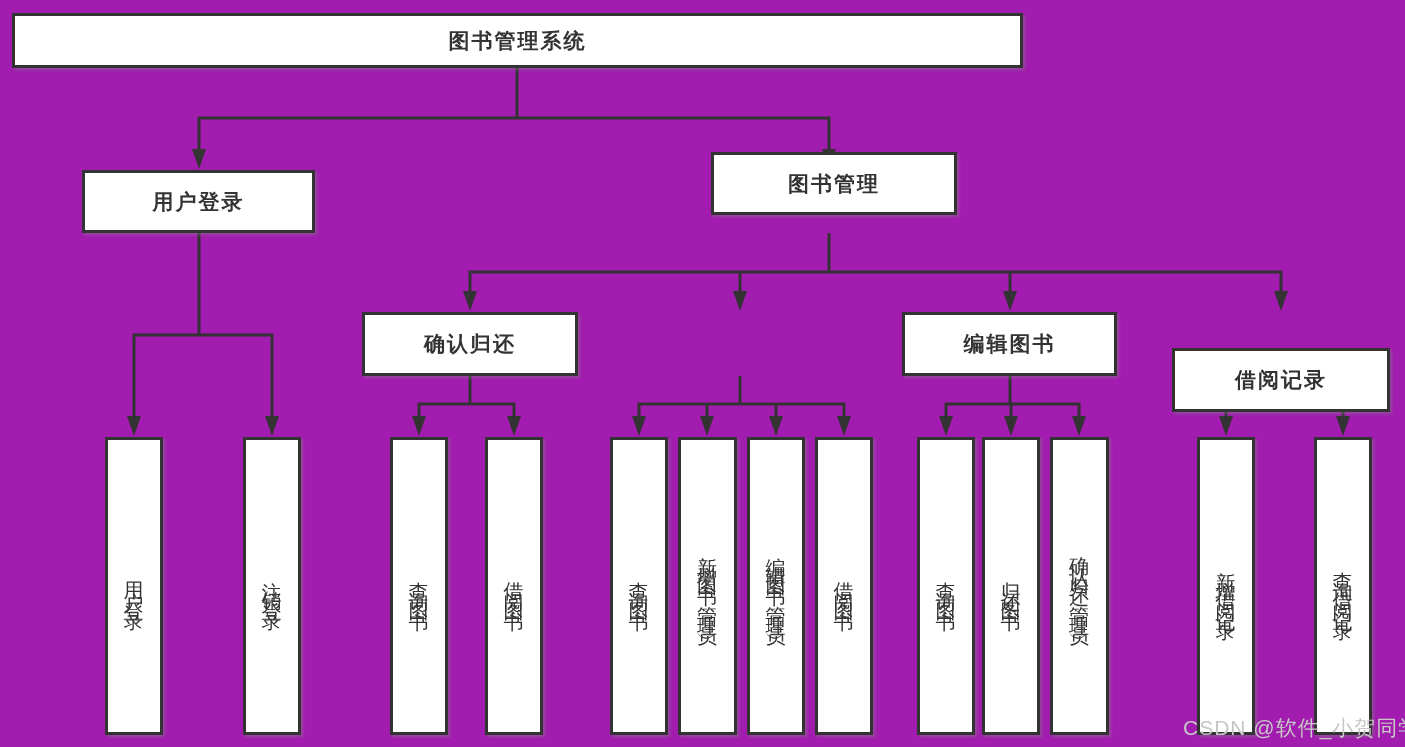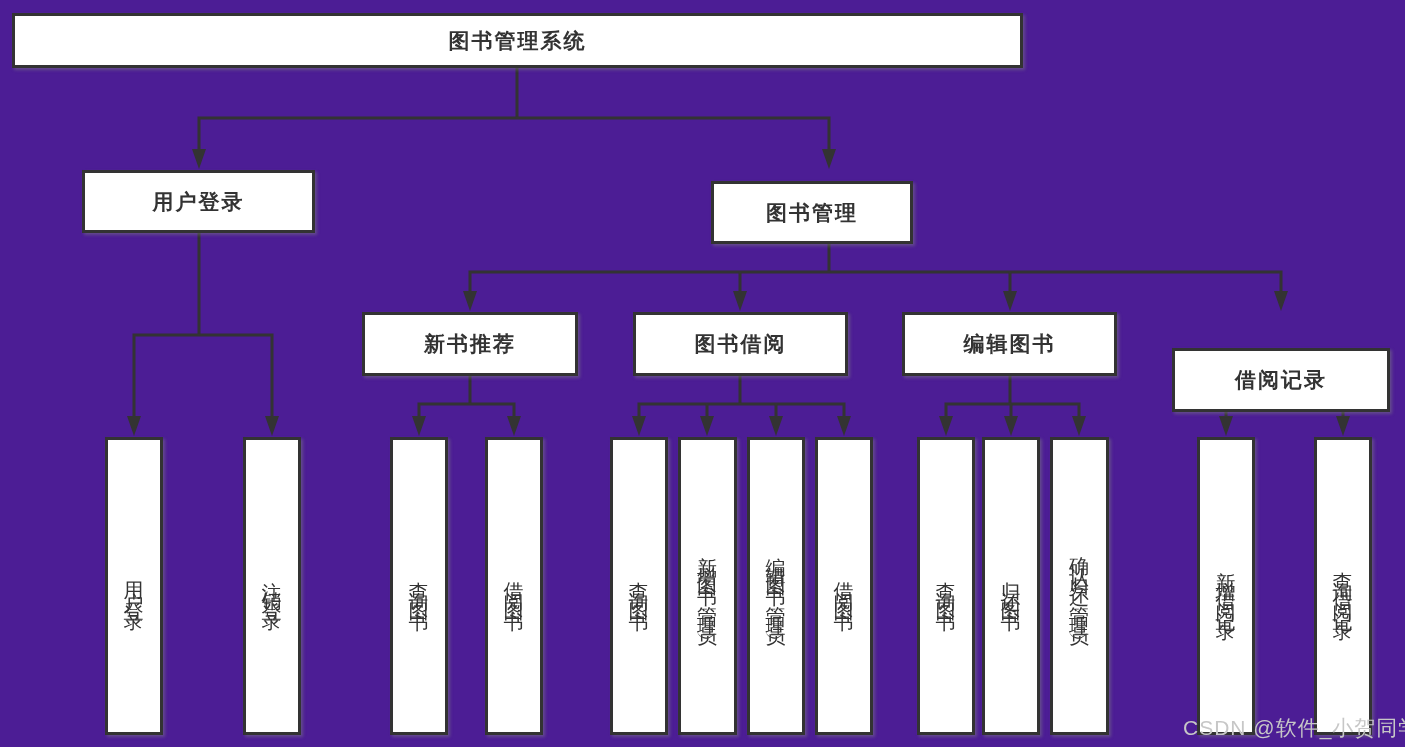--- a/index.html
+++ b/index.html
@@ -5,21 +5,21 @@
   html, body {
     margin: 0;
     padding: 0;
     background: #ffffff;
     font-family: "Liberation Sans", sans-serif;
   }
   .stage {
     position: relative;
     width: 1405px;
     height: 747px;
-    background: #4c1d95;
+    background: #a21caf;
     overflow: hidden;
   }
   .connectors {
     position: absolute;
     left: 0;
     top: 0;
     z-index: 1;
   }
   .box {
     position: absolute;
@@ -116,29 +116,26 @@
     </g>
   </svg>
 
   <div class="box hbox" style="left:12px; top:13px; width:1011px; height:55px;">
     <span>图书管理系统</span>
   </div>
 
   <div class="box hbox" style="left:82px; top:170px; width:233px; height:63px;">
     <span>用户登录</span>
   </div>
-  <div class="box hbox" style="left:711px; top:181px; width:202px; height:63px;">
+  <div class="box hbox" style="left:711px; top:152px; width:246px; height:63px;">
     <span>图书管理</span>
   </div>
 
   <div class="box hbox" style="left:362px; top:312px; width:216px; height:64px;">
-    <span>新书推荐</span>
-  </div>
-  <div class="box hbox" style="left:633px; top:312px; width:215px; height:64px;">
-    <span>图书借阅</span>
+    <span>确认归还</span>
   </div>
   <div class="box hbox" style="left:902px; top:312px; width:215px; height:64px;">
     <span>编辑图书</span>
   </div>
   <div class="box hbox" style="left:1172px; top:312px; width:218px; height:64px;margin-top:36px;">
     <span>借阅记录</span>
   </div>
 
   <div class="box vbox" style="left:105px; top:437px; width:58px; height:298px;">
     <span>用户登录</span>

